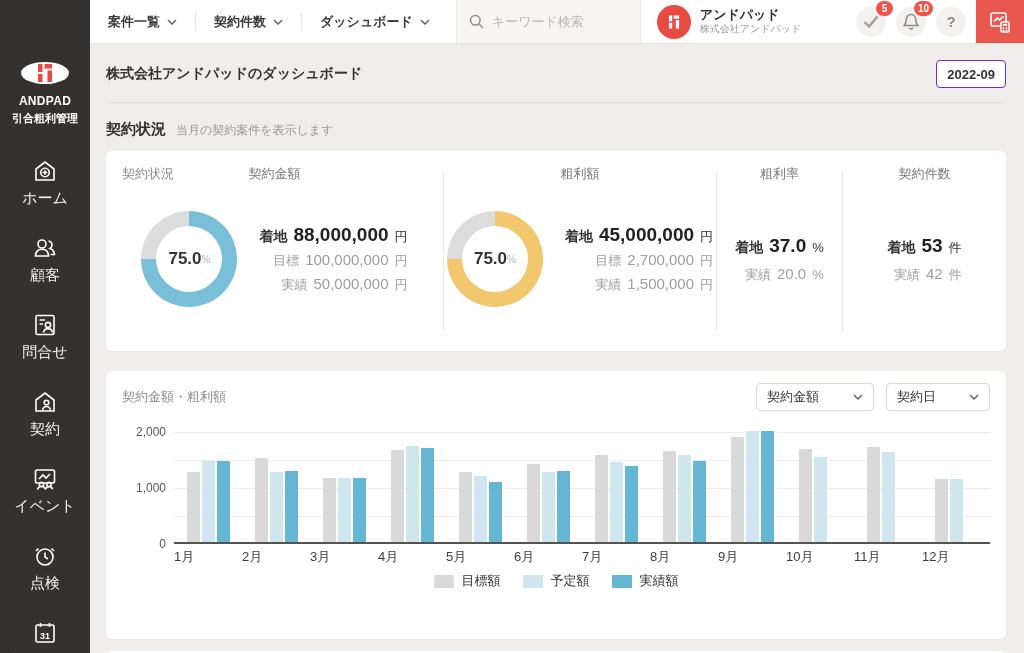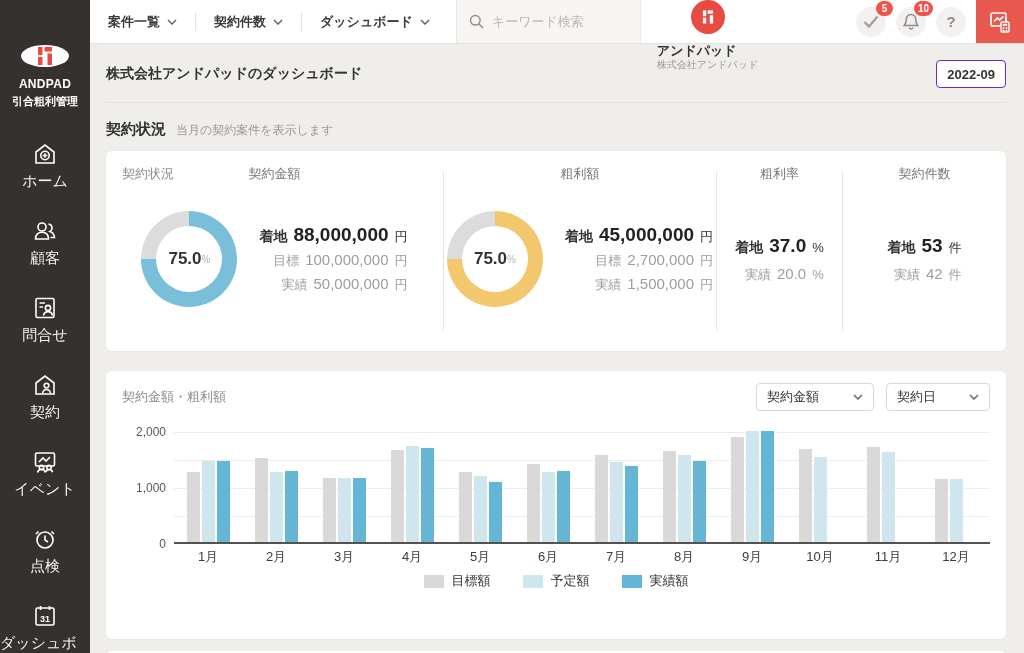--- a/index.html
+++ b/index.html
@@ -1,40 +1,40 @@
 <!DOCTYPE html>
 <html><head>
 <meta charset="utf-8">
 <style>
   * { margin:0; padding:0; box-sizing:border-box; }
   html,body { width:1024px; height:653px; overflow:hidden; }
   body { font-family:"Liberation Sans","DejaVu Sans",sans-serif; background:#f0eeea; color:#333; }
   .app { display:flex; width:1024px; height:653px; }
 
   
-  .sidebar { width:90px; background:#35312e; color:#fff; flex-shrink:0; display:flex; flex-direction:column; align-items:center; padding-top:45px; }
+  .sidebar { width:90px; background:#35312e; color:#fff; flex-shrink:0; display:flex; flex-direction:column; align-items:center; padding-top:62px; }
   .logo-circle { width:48px; height:48px; border-radius:50%; background:#fff; display:flex; align-items:center; justify-content:center; }
   .app-name { margin-top:10px; font-size:12px; font-weight:bold; letter-spacing:.3px; }
   .app-subtitle { margin-top:3px; font-size:11px; font-weight:bold; }
   .nav { margin-top:32px; display:flex; flex-direction:column; align-items:center; gap:27px; }
   .nav-item { display:flex; flex-direction:column; align-items:center; gap:5px; cursor:pointer; }
   .nav-item svg { display:block; }
   .nav-label { font-size:15px; color:#f3f2f1; }
 
   
   .main { flex:1; display:flex; flex-direction:column; min-width:0; }
 
   
   .topbar { height:44px; background:#fff; border-bottom:1px solid #e4e2df; display:flex; align-items:stretch; flex-shrink:0; }
   .menu-item { display:flex; align-items:center; gap:7px; padding:0 18px; font-size:13px; font-weight:bold; color:#3a3a3a; cursor:pointer; }
   .menu-divider { width:1px; background:#e6e4e1; margin:12px 0; }
   .search-box { width:185px; background:#f6f5f4; border-left:1px solid #eceae7; border-right:1px solid #eceae7; display:flex; align-items:center; gap:8px; padding:0 12px; margin-left:8px; }
   .search-box input { border:none; outline:none; background:transparent; font-size:13px; width:130px; color:#333; font-family:inherit; }
   .search-box input::placeholder { color:#b9b7b4; }
-  .account { display:flex; align-items:center; gap:9px; padding:0 14px; margin-left:2px;flex-direction:column; }
+  .account { display:flex; align-items:center; gap:9px; padding:0 14px; margin-left:2px; }
   .account-logo { width:34px; height:34px; border-radius:50%; background:#e84b42; display:flex; align-items:center; justify-content:center; flex-shrink:0; }
   .account-name { font-size:13px; font-weight:bold; line-height:1.25; }
   .account-company { font-size:10px; color:#9a9895; line-height:1.25; }
   .icon-btns { display:flex; align-items:center; gap:10px; margin-left:auto; padding-right:10px; }
   .icon-btn { position:relative; width:30px; height:30px; border-radius:50%; background:#f2f1ef; display:flex; align-items:center; justify-content:center; cursor:pointer; }
   .badge { position:absolute; top:-6px; right:-7px; min-width:17px; height:15px; padding:0 4px; border-radius:9px; background:#ef5349; color:#fff; font-size:10px; font-weight:bold; display:flex; align-items:center; justify-content:center; }
   .help-glyph { font-size:15px; font-weight:bold; color:#8f8d8a; }
   .red-app-btn { width:48px; background:#e8584f; display:flex; align-items:center; justify-content:center; cursor:pointer; flex-shrink:0; }
 
   
@@ -80,22 +80,22 @@
   .chart-controls { margin-left:auto; display:flex; gap:12px; }
   .chart-area { display:flex; margin-top:21px; }
   .y-axis { width:52px; position:relative; height:112px; flex-shrink:0; }
   .y-tick { position:absolute; right:8px; font-size:12px; color:#5a5856; transform:translateY(-50%); }
   .plot { position:relative; flex:1; height:112px; border-bottom:2px solid #55534f; }
   .gridline { position:absolute; left:0; right:0; height:1px; background:#eeedeb; }
   .groups { position:absolute; left:0; right:0; top:0; bottom:0; display:flex; }
   .bar-group { flex:1; display:flex; align-items:flex-end; justify-content:center; gap:2px; }
   .bar { width:13px; }
   .x-labels { display:flex; margin-left:52px; }
-  .x-label { flex:1; text-align:center; font-size:13px; color:#3e3c3a; padding-top:4px; }
-  .legend { display:flex; justify-content:center; gap:32px; margin-top:6px; }
+  .x-label { flex:1; font-size:13px; color:#3e3c3a; padding-top:4px; }
+  .legend { display:flex; justify-content:center; gap:22px; margin-top:6px; }
   .legend-item { display:flex; align-items:center; gap:8px; font-size:13px; color:#333; }
   .swatch { width:20px; height:13px; }
 
   .next-card { margin-top:12px; height:40px; border-radius:6px 6px 0 0; }
 </style>
 </head>
 <body>
 
 <div class="app">
 

